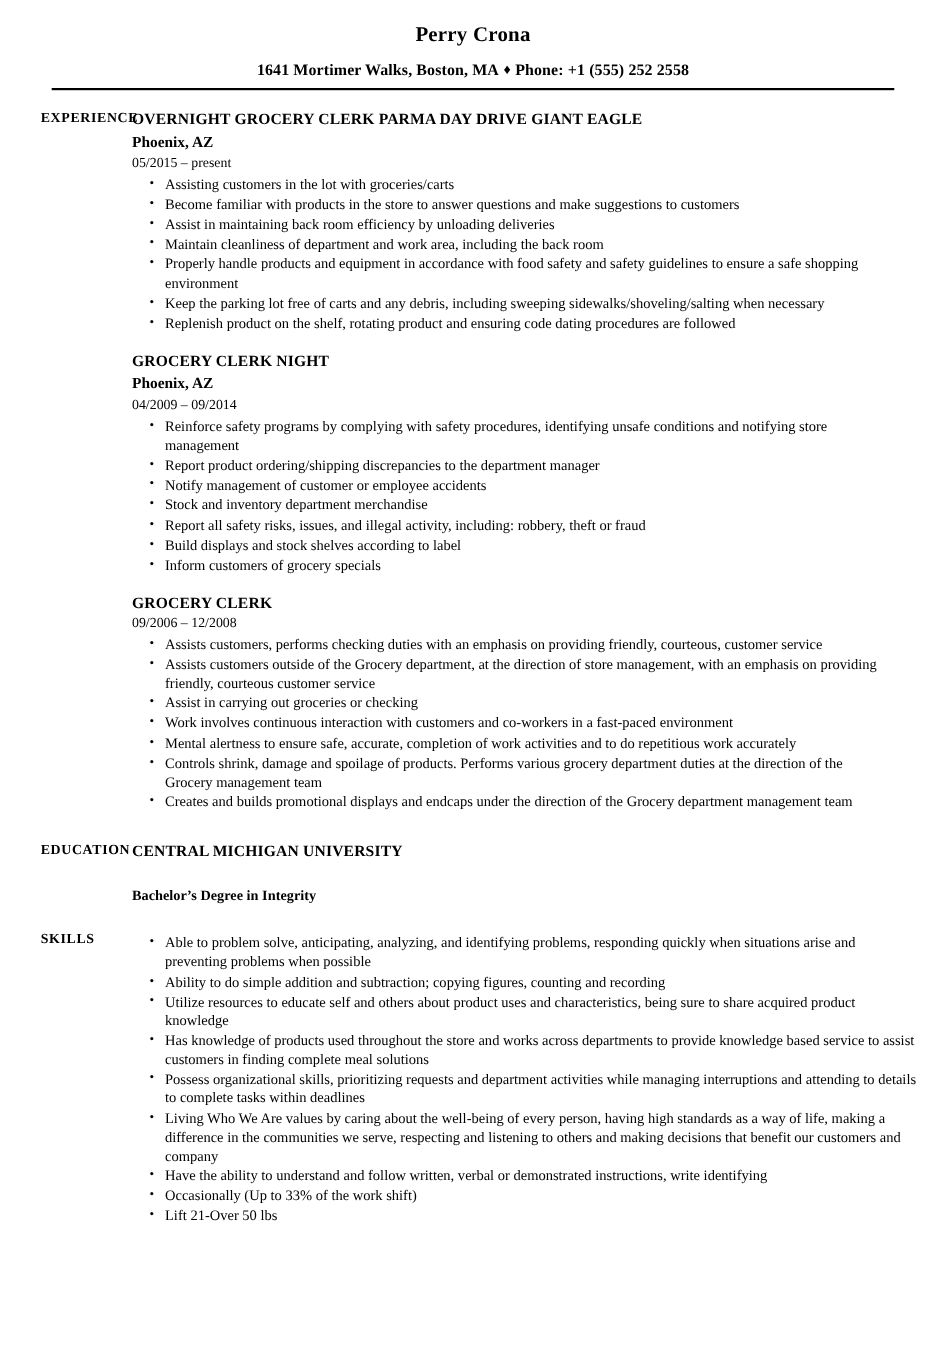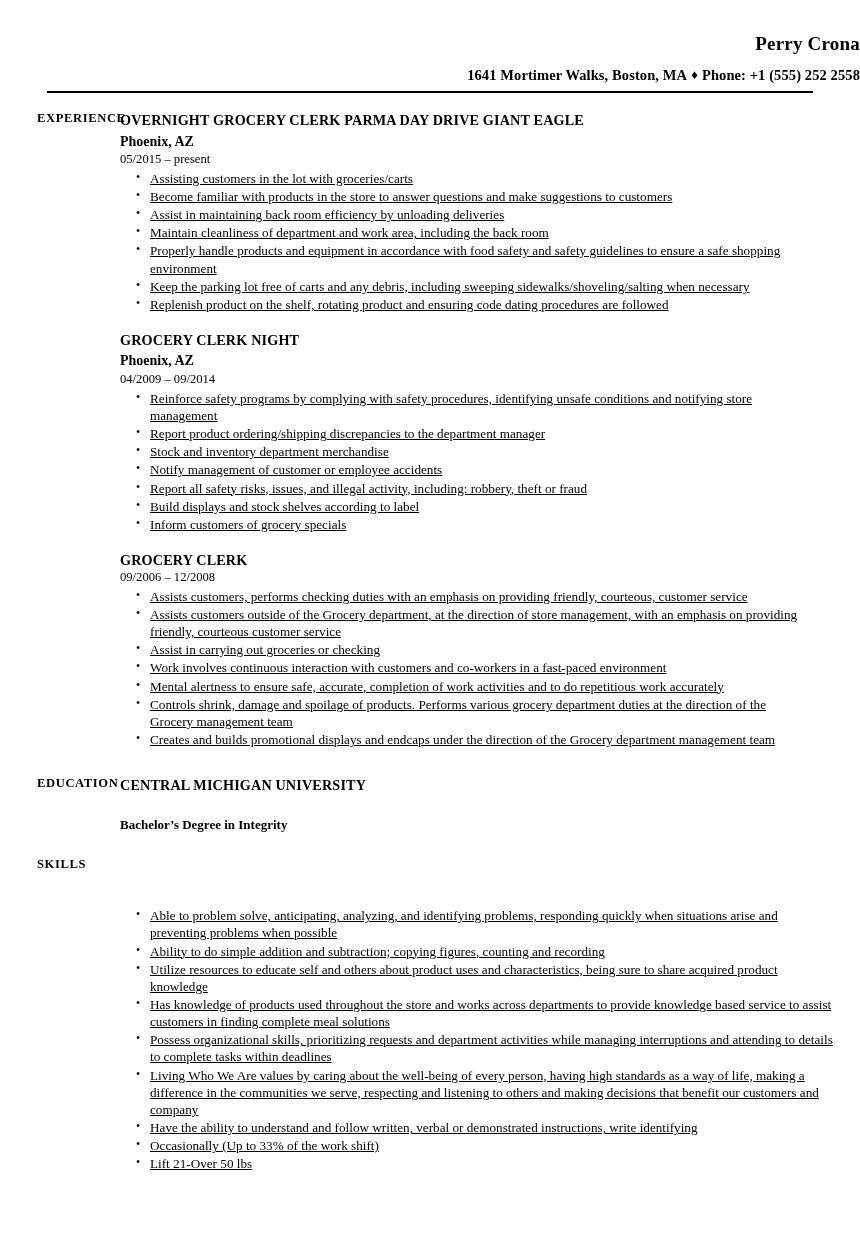--- a/index.html
+++ b/index.html
@@ -19,22 +19,22 @@
     position: relative;
     width: 860px;
     height: 1240px;
     box-sizing: border-box;
     padding: 0;
     overflow: hidden;
   }
 
   
   .header {
-    padding-top: 34px;
-    text-align: right;
+    padding-top: 22px;
+    text-align: center;
   }
   .cand-name {
     font-size: 19px;
     font-weight: bold;
     letter-spacing: 0.2px;
     line-height: 1.1;
   }
   .contact-line {
     margin-top: 12px;
     font-size: 14.5px;
@@ -98,21 +98,20 @@
     font-size: 12.6px;
     line-height: 1.3;
     margin-top: 0px;
   }
 
   
   ul.bullets {
     list-style: none;
     margin: 2px 0 0 0;
     padding: 0;
-    text-decoration: underline;
   }
   ul.bullets li {
     position: relative;
     padding-left: 30px;
     font-size: 13.2px;
     line-height: 1.30;
     margin-top: 1px;
     text-align: left;
   }
   ul.bullets li::before {
@@ -133,21 +132,21 @@
   }
   .edu-degree {
     font-size: 13px;
     font-weight: bold;
     line-height: 1.35;
     margin-top: 21px;
   }
 
   .sec-education { margin-top: 28px; }
   .sec-skills { margin-top: 24px; }
-  .sec-skills .sec-body { padding-right: 24px; margin-top: 48px; }
+  .sec-skills .sec-body { padding-right: 24px; }
 </style>
 </head>
 <body>
 
 <div class="page">
 
   <div class="header">
     <div class="cand-name">Perry Crona</div>
     <div class="contact-line">
       <span>1641 Mortimer Walks, Boston, MA</span><span class="contact-sep">♦</span><span>Phone: +1 (555) 252 2558</span>
@@ -176,22 +175,22 @@
           </ul>
         </div>
 
         <div class="job">
           <div class="job-title">GROCERY CLERK NIGHT</div>
           <div class="job-loc">Phoenix, AZ</div>
           <div class="job-dates">04/2009 – 09/2014</div>
           <ul class="bullets">
             <li>Reinforce safety programs by complying with safety procedures, identifying unsafe conditions and notifying store management</li>
             <li>Report product ordering/shipping discrepancies to the department manager</li>
+            <li>Notify management of customer or employee accidents</li>
             <li>Stock and inventory department merchandise</li>
-            <li>Notify management of customer or employee accidents</li>
             <li>Report all safety risks, issues, and illegal activity, including: robbery, theft or fraud</li>
             <li>Build displays and stock shelves according to label</li>
             <li>Inform customers of grocery specials</li>
           </ul>
         </div>
 
         <div class="job">
           <div class="job-title">GROCERY CLERK</div>
           <div class="job-dates">09/2006 – 12/2008</div>
           <ul class="bullets">

